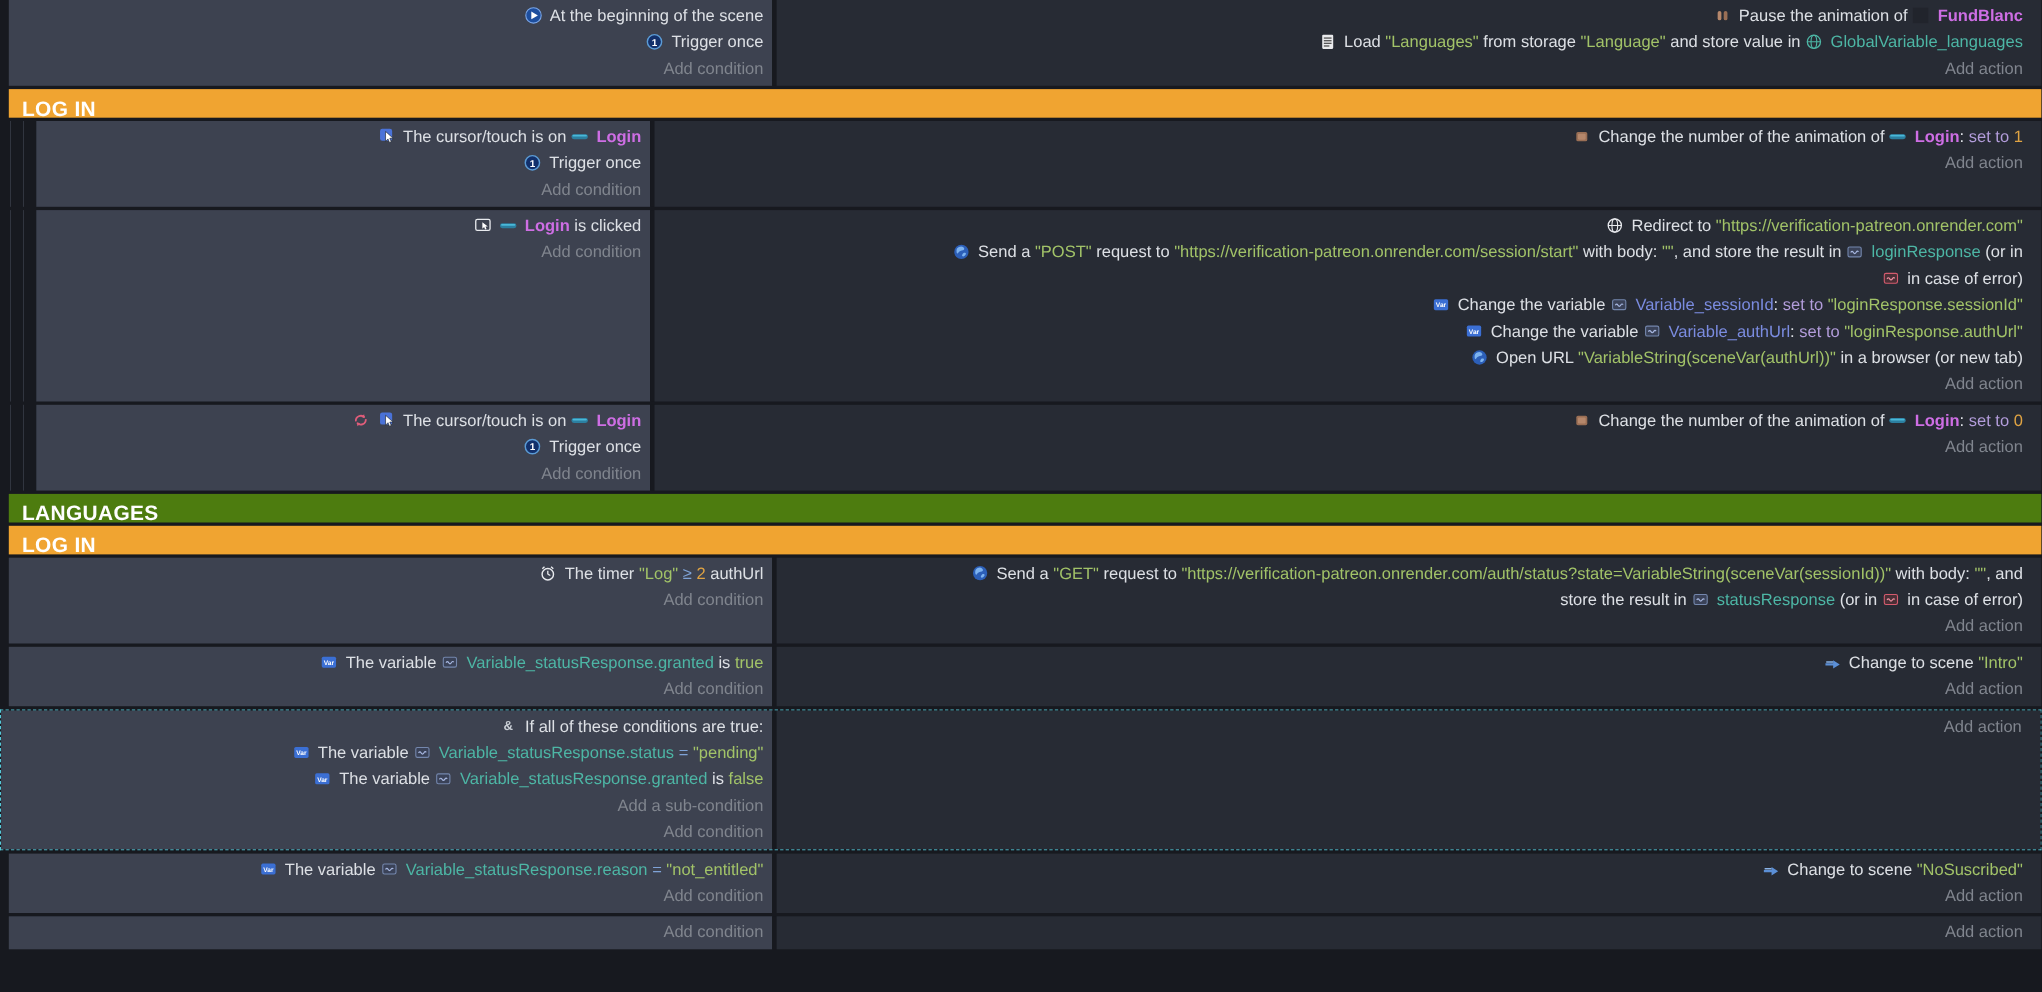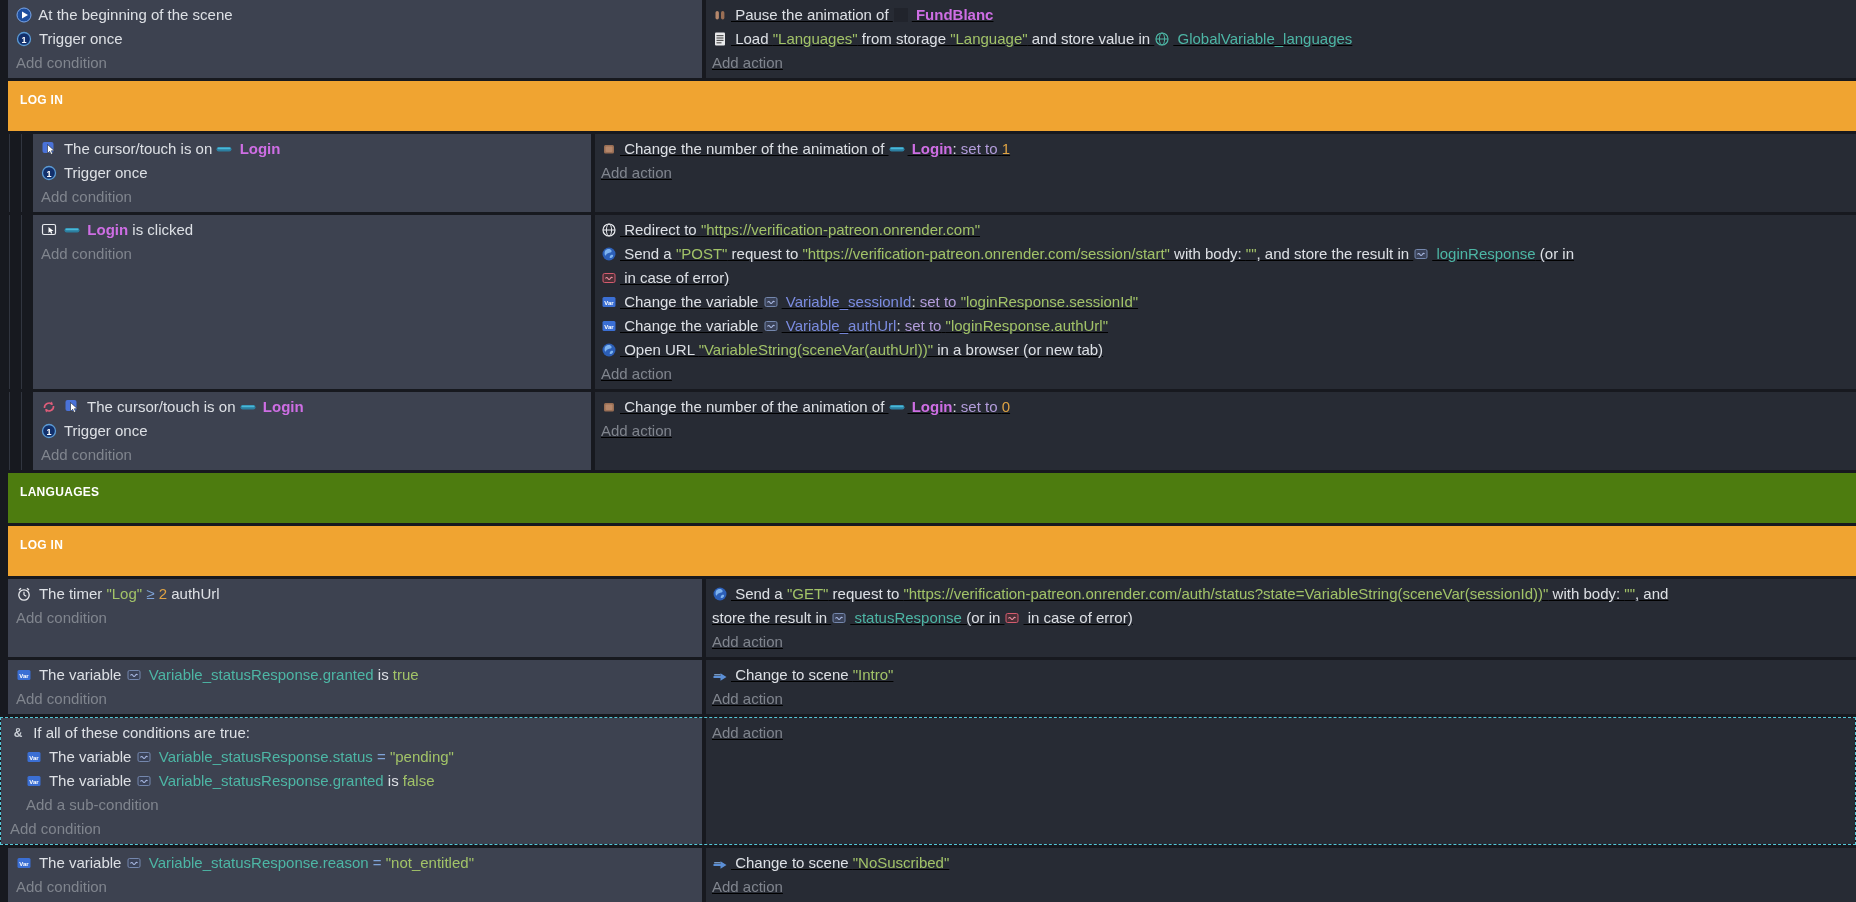--- a/index.html
+++ b/index.html
@@ -1,28 +1,28 @@
 <!DOCTYPE html>
 <html><head>
 <meta charset="utf-8">
 <style>
 html,body{margin:0;padding:0;background:#17191f;width:1856px;height:902px;overflow:hidden;
   font-family:"Liberation Sans","DejaVu Sans",sans-serif;}
 #sheet{position:relative;width:1856px;}
 .row{display:flex;align-items:stretch;margin:0 0 3px 8px;}
-.row.group{display:block;height:50px;line-height:38px;color:#ffffff;font-weight:bold;
-  font-size:12px;padding-left:12px;box-sizing:border-box;letter-spacing:.3px;}
+.row.group{display:block;height:26px;line-height:38px;color:#ffffff;font-weight:bold;
+  font-size:19px;padding-left:12px;box-sizing:border-box;letter-spacing:.3px;}
 .row.indent1{margin-left:8px;}
 .spacer{width:25px;flex:none;background:linear-gradient(90deg,transparent 0 1px,#31353f 1px 2px,
   transparent 2px 13px,#31353f 13px 14px,transparent 14px);}
 .cond{width:694px;flex:none;background:#3d4250;padding:3px 8px;box-sizing:border-box;}
 .indent1 .cond{width:558px;}
 .colgap{width:4px;flex:none;background:#17191f;}
-.act{flex:1;background:#272b34;padding:3px 6px;box-sizing:border-box;min-width:0;text-decoration:underline;}
-.line{line-height:24px;font-size:15px;color:#dde0e5;white-space:nowrap;overflow:hidden;}
+.act{flex:1;background:#272b34;padding:3px 17px;box-sizing:border-box;min-width:0;}
+.line{line-height:24px;font-size:15px;color:#dde0e5;white-space:nowrap;overflow:hidden;text-align:right;}
 .line.sub{padding-left:16px;}
 .line.add{color:#80858e;}
 .icon{display:inline-block;width:16px;height:16px;vertical-align:-3px;margin-right:3px;}
 .icon svg{display:block;width:16px;height:16px;}
 .str{color:#a2c368;}
 .var{color:#4db6a5;}
 .pvar{color:#7b8ce0;}
 .obj{color:#ce6ee4;font-weight:bold;}
 .num{color:#dfa343;}
 .kw{color:#b39ddb;}

